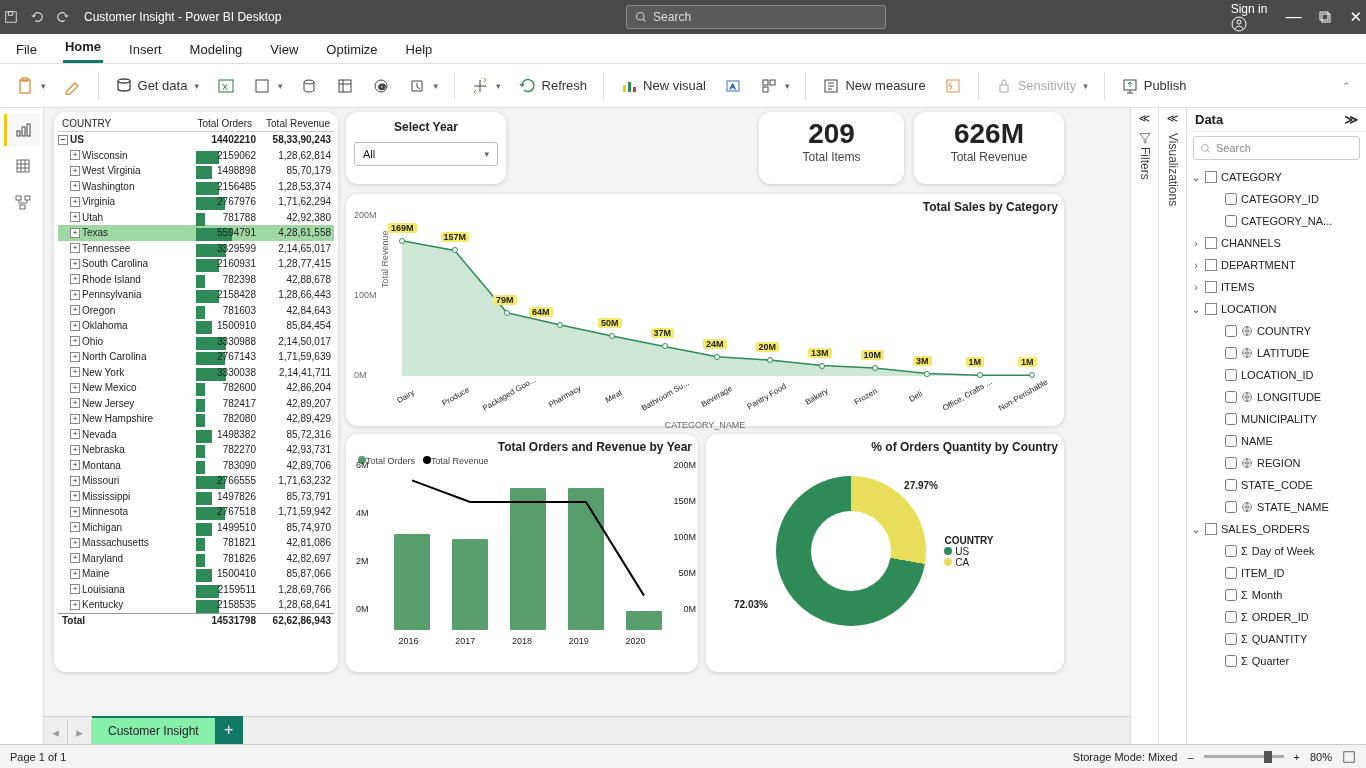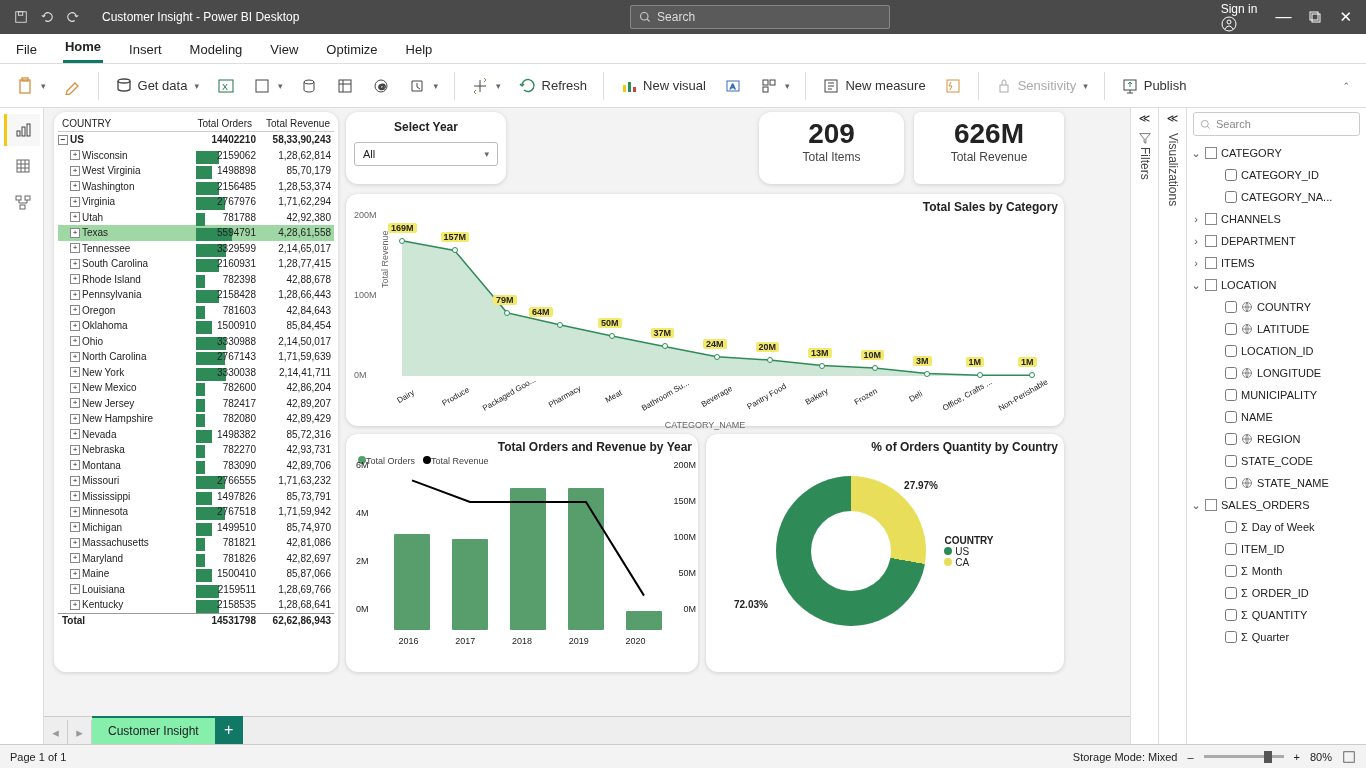--- a/index.html
+++ b/index.html
@@ -1,18 +1,18 @@
 <!DOCTYPE html>
 <html><head>
 <meta charset="utf-8">
 <style>
 * { margin:0; padding:0; box-sizing:border-box; font-family:"Segoe UI",Arial,sans-serif; }
 body { background:#f3f3f3; width:1366px; height:768px; overflow:hidden; font-size:13px; color:#222; }
 
-.title-bar { height:34px; background:#4a4a4a; color:#fff; display:flex; align-items:center; padding:0 14px;gap:8px; }
+.title-bar { height:34px; background:#4a4a4a; color:#fff; display:flex; align-items:center; padding:0 4px; }
 .tb-icons { display:flex; gap:12px; align-items:center; }
 .tb-icon { width:14px; height:14px; opacity:.85; }
 .tb-title { margin-left:14px; font-size:12px; }
 .tb-search { margin-left:auto; margin-right:auto; width:260px; height:24px; background:#5a5a5a; border:1px solid #888; border-radius:2px; display:flex; align-items:center; padding:0 8px; color:#ddd; font-size:12px; }
 .tb-right { display:flex; align-items:center; gap:18px; }
 .tb-right span{font-size:12px;}
 
 .menu-bar { height:30px; background:#fff; border-bottom:1px solid #ddd; display:flex; align-items:flex-end; padding:0 14px; gap:24px; }
 .menu-item { font-size:13px; padding:4px 2px 6px; cursor:pointer; }
 .menu-item.active { border-bottom:3px solid #117865; font-weight:600; }
@@ -53,21 +53,21 @@
 
 .pup{position:absolute;left:470px;top:4px;width:160px;height:72px;padding:8px;text-align:center;}
 .pup .ttl{font-size:12px;font-weight:600;}
 .range{margin-top:5px;position:relative;}
 .range .vals{display:flex;gap:10px;}
 .range .vals div{border:1px solid #bbb;border-radius:2px;padding:1px 6px;font-size:10px;width:54px;}
 .range .track{height:3px;background:#aaa;margin:12px 6px 0;position:relative;border-radius:3px;}
 .range .knob{width:14px;height:14px;border:2px solid #555;background:#fff;border-radius:50%;position:absolute;top:-6px;}
 
 .kpi{position:absolute;top:4px;width:145px;height:72px;text-align:center;padding:6px;}
-.kpi.items{left:715px;} .kpi.rev{left:870px;width:150px;border-radius:6px;}
+.kpi.items{left:715px;} .kpi.rev{left:870px;width:150px;}
 .kpi .big{font-size:28px;font-weight:700;}
 .kpi .lbl{font-size:12px;color:#444;}
 
 
 .linecard{position:absolute;left:302px;top:86px;width:718px;height:232px;padding:6px;}
 .chart-title{text-align:right;font-size:12px;font-weight:600;margin-bottom:2px;}
 .linebox{position:relative;height:180px;margin-left:30px;margin-right:6px;}
 .y-lab{position:absolute;left:-28px;font-size:9px;color:#666;}
 .x-axis{position:absolute;bottom:-18px;left:0;width:100%;display:flex;font-size:8px;}
 .x-axis span{flex:1;text-align:center;transform:rotate(-30deg);transform-origin:left top;white-space:nowrap;}
@@ -642,20 +642,24 @@
       </svg>
     <div class="vlab">Filters</div>
   </div>
 
   <div class="pane-collapsed">
     <div class="chev2">≪</div>
     <div class="vlab">Visualizations</div>
   </div>
 
   <div class="data-pane">
+    <div class="dp-header">
+        <span>Data</span>
+        <span>≫</span>
+      </div>
     <div class="dp-search">
         <svg width="11" height="11" viewBox="0 0 16 16" fill="none" stroke="#888">
           <circle cx="7" cy="7" r="5"></circle>
           <path d="M11 11l3 3"></path>
         </svg>
         <span>Search</span>
       </div>
     <div class="dp-tree" id="dp-tree">
         <div class="node"><span class="caret">⌄</span><span class="tbl-ic"></span> CATEGORY</div>
         <div class="node indent2"><input type="checkbox" style="">  CATEGORY_ID</div>

